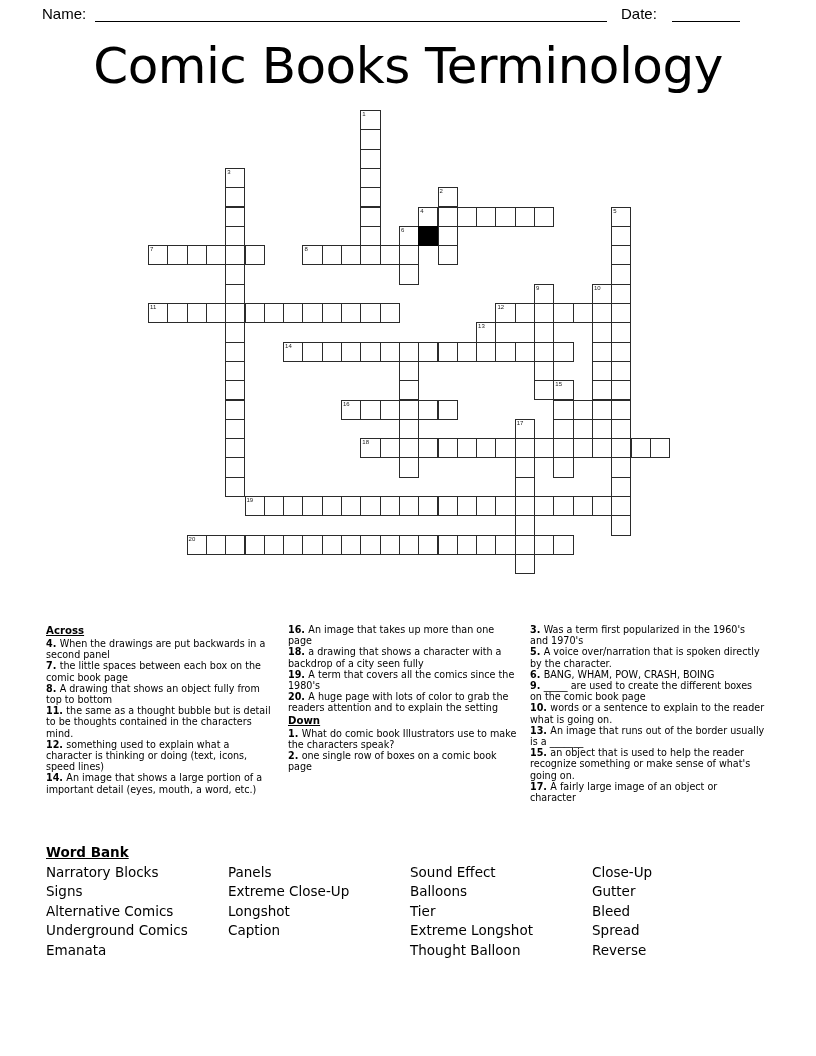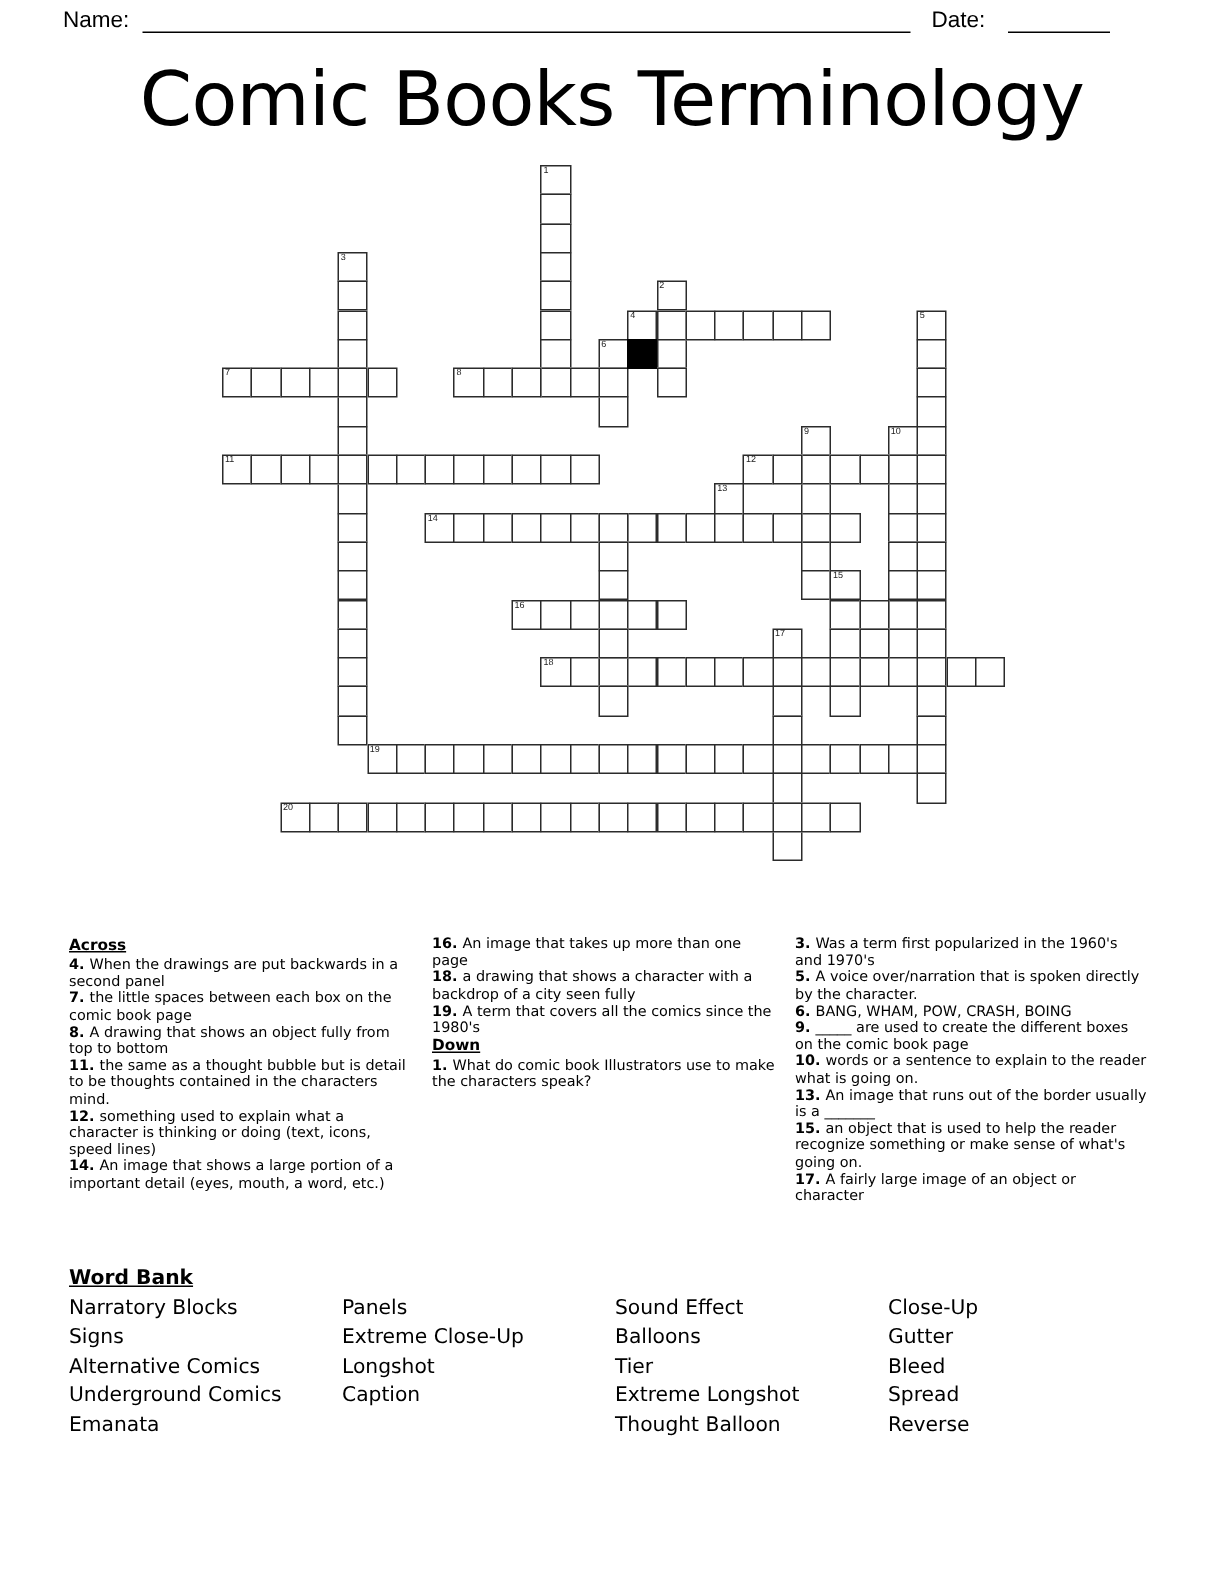--- a/index.html
+++ b/index.html
@@ -395,22 +395,24 @@
       <div class="clue"><span class="num">7. </span><span>the little spaces between each box on the comic book page</span></div>
       <div class="clue"><span class="num">8. </span><span>A drawing that shows an object fully from top to bottom</span></div>
       <div class="clue"><span class="num">11. </span><span>the same as a thought bubble but is detail to be thoughts contained in the characters mind.</span></div>
       <div class="clue"><span class="num">12. </span><span>something used to explain what a character is thinking or doing (text, icons, speed lines)</span></div>
       <div class="clue"><span class="num">14. </span><span>An image that shows a large portion of a important detail (eyes, mouth, a word, etc.)</span></div>
     </div>
   <div class="clue-col" id="clue-col-2">
       <div class="clue"><span class="num">16. </span><span>An image that takes up more than one page</span></div>
       <div class="clue"><span class="num">18. </span><span>a drawing that shows a character with a backdrop of a city seen fully</span></div>
       <div class="clue"><span class="num">19. </span><span>A term that covers all the comics since the 1980's</span></div>
+      <div class="clue"><span class="num">20. </span><span>A huge page with lots of color to grab the readers attention and to explain the setting</span></div>
       <div class="section-heading">Down</div>
       <div class="clue"><span class="num">1. </span><span>What do comic book Illustrators use to make the characters speak?</span></div>
+      <div class="clue"><span class="num">2. </span><span>one single row of boxes on a comic book page</span></div>
     </div>
   <div class="clue-col" id="clue-col-3">
       <div class="clue"><span class="num">3. </span><span>Was a term first popularized in the 1960's and 1970's</span></div>
       <div class="clue"><span class="num">5. </span><span>A voice over/narration that is spoken directly by the character.</span></div>
       <div class="clue"><span class="num">6. </span><span>BANG, WHAM, POW, CRASH, BOING</span></div>
       <div class="clue"><span class="num">9. </span><span>_____ are used to create the different boxes on the comic book page</span></div>
       <div class="clue"><span class="num">10. </span><span>words or a sentence to explain to the reader what is going on.</span></div>
       <div class="clue"><span class="num">13. </span><span>An image that runs out of the border usually is a _______</span></div>
       <div class="clue"><span class="num">15. </span><span>an object that is used to help the reader recognize something or make sense of what's going on.</span></div>
       <div class="clue"><span class="num">17. </span><span>A fairly large image of an object or character</span></div>

